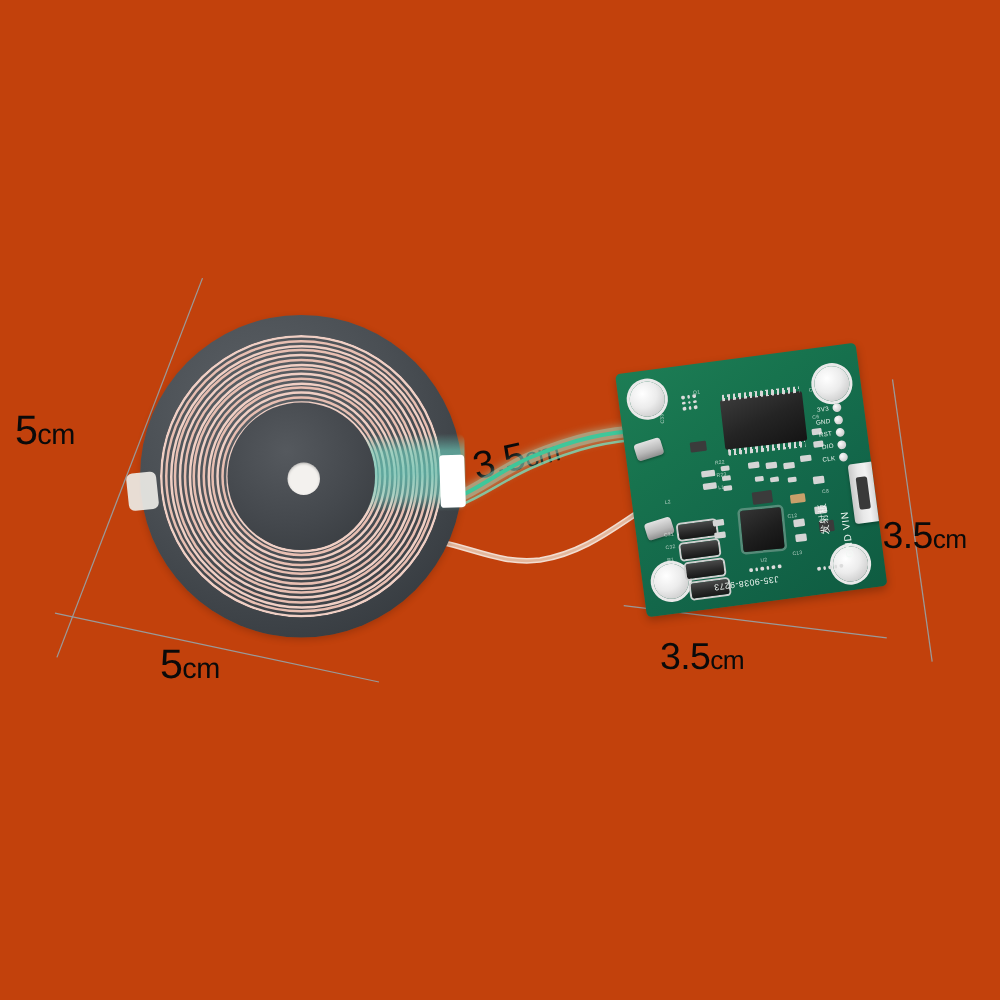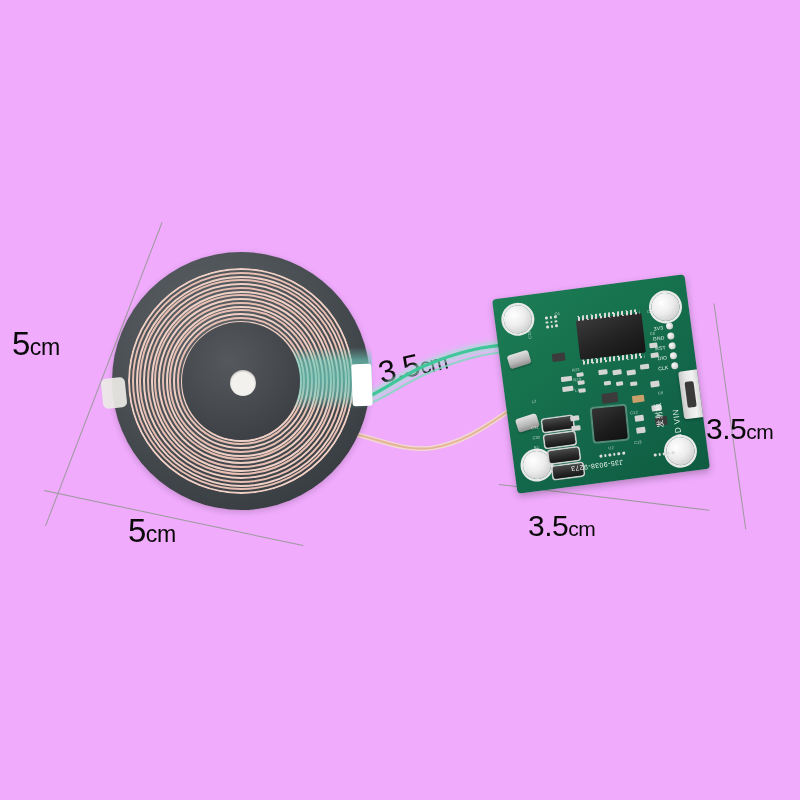--- a/index.html
+++ b/index.html
@@ -7,21 +7,21 @@
     padding: 0;
     background: #ffffff;
   }
   body {
     font-family: "Liberation Sans", sans-serif;
   }
   #stage {
     position: relative;
     width: 800px;
     height: 800px;
-    background: #f0abfc;
+    background: #c2410c;
     overflow: hidden;
   }
   .dim-label {
     position: absolute;
     color: #0a0a0a;
     font-family: "Liberation Sans", sans-serif;
     white-space: nowrap;
     letter-spacing: -0.5px;
   }
   .dim-label .unit { font-size: 0.70em; letter-spacing: -0.5px; }

